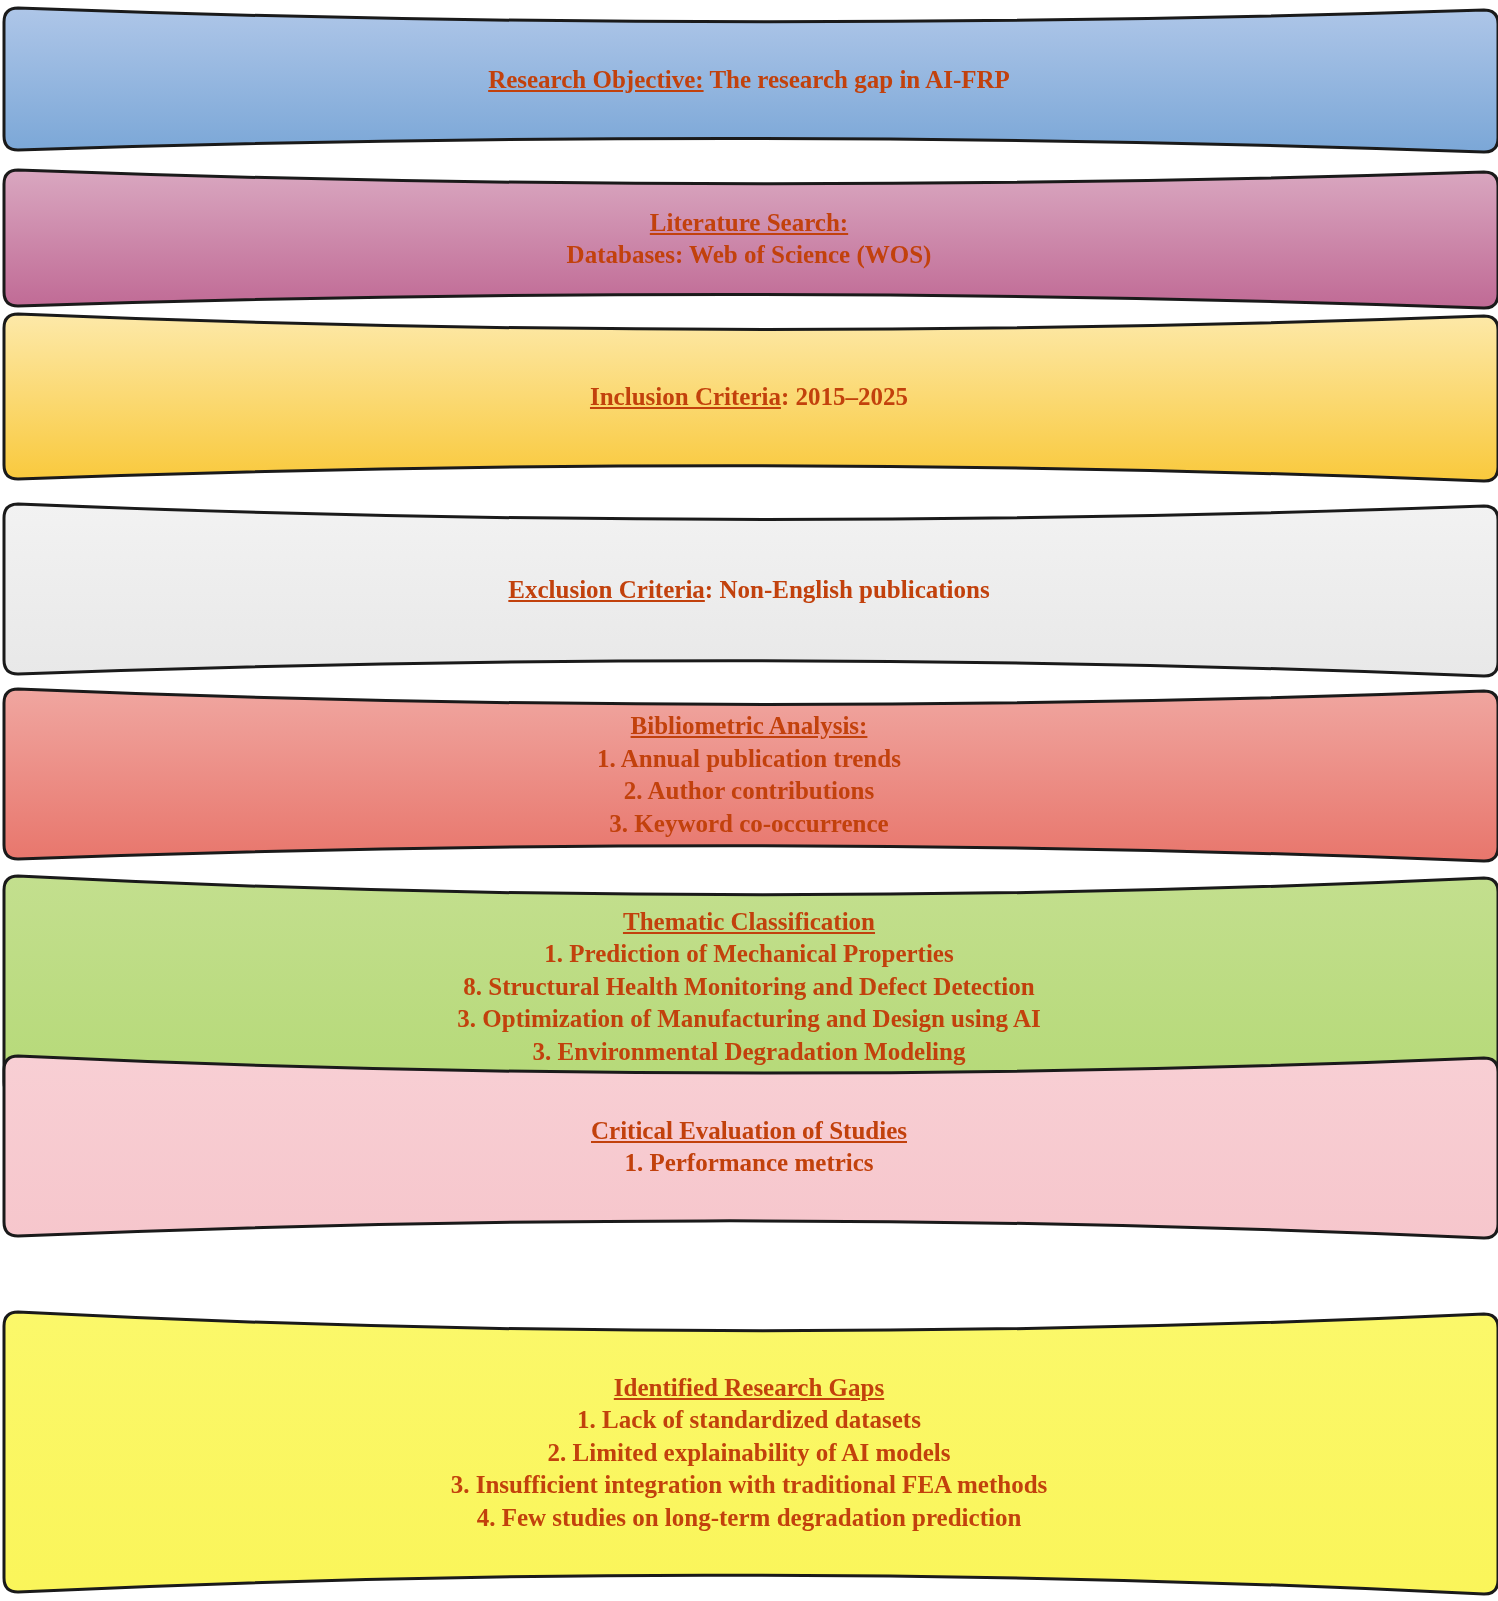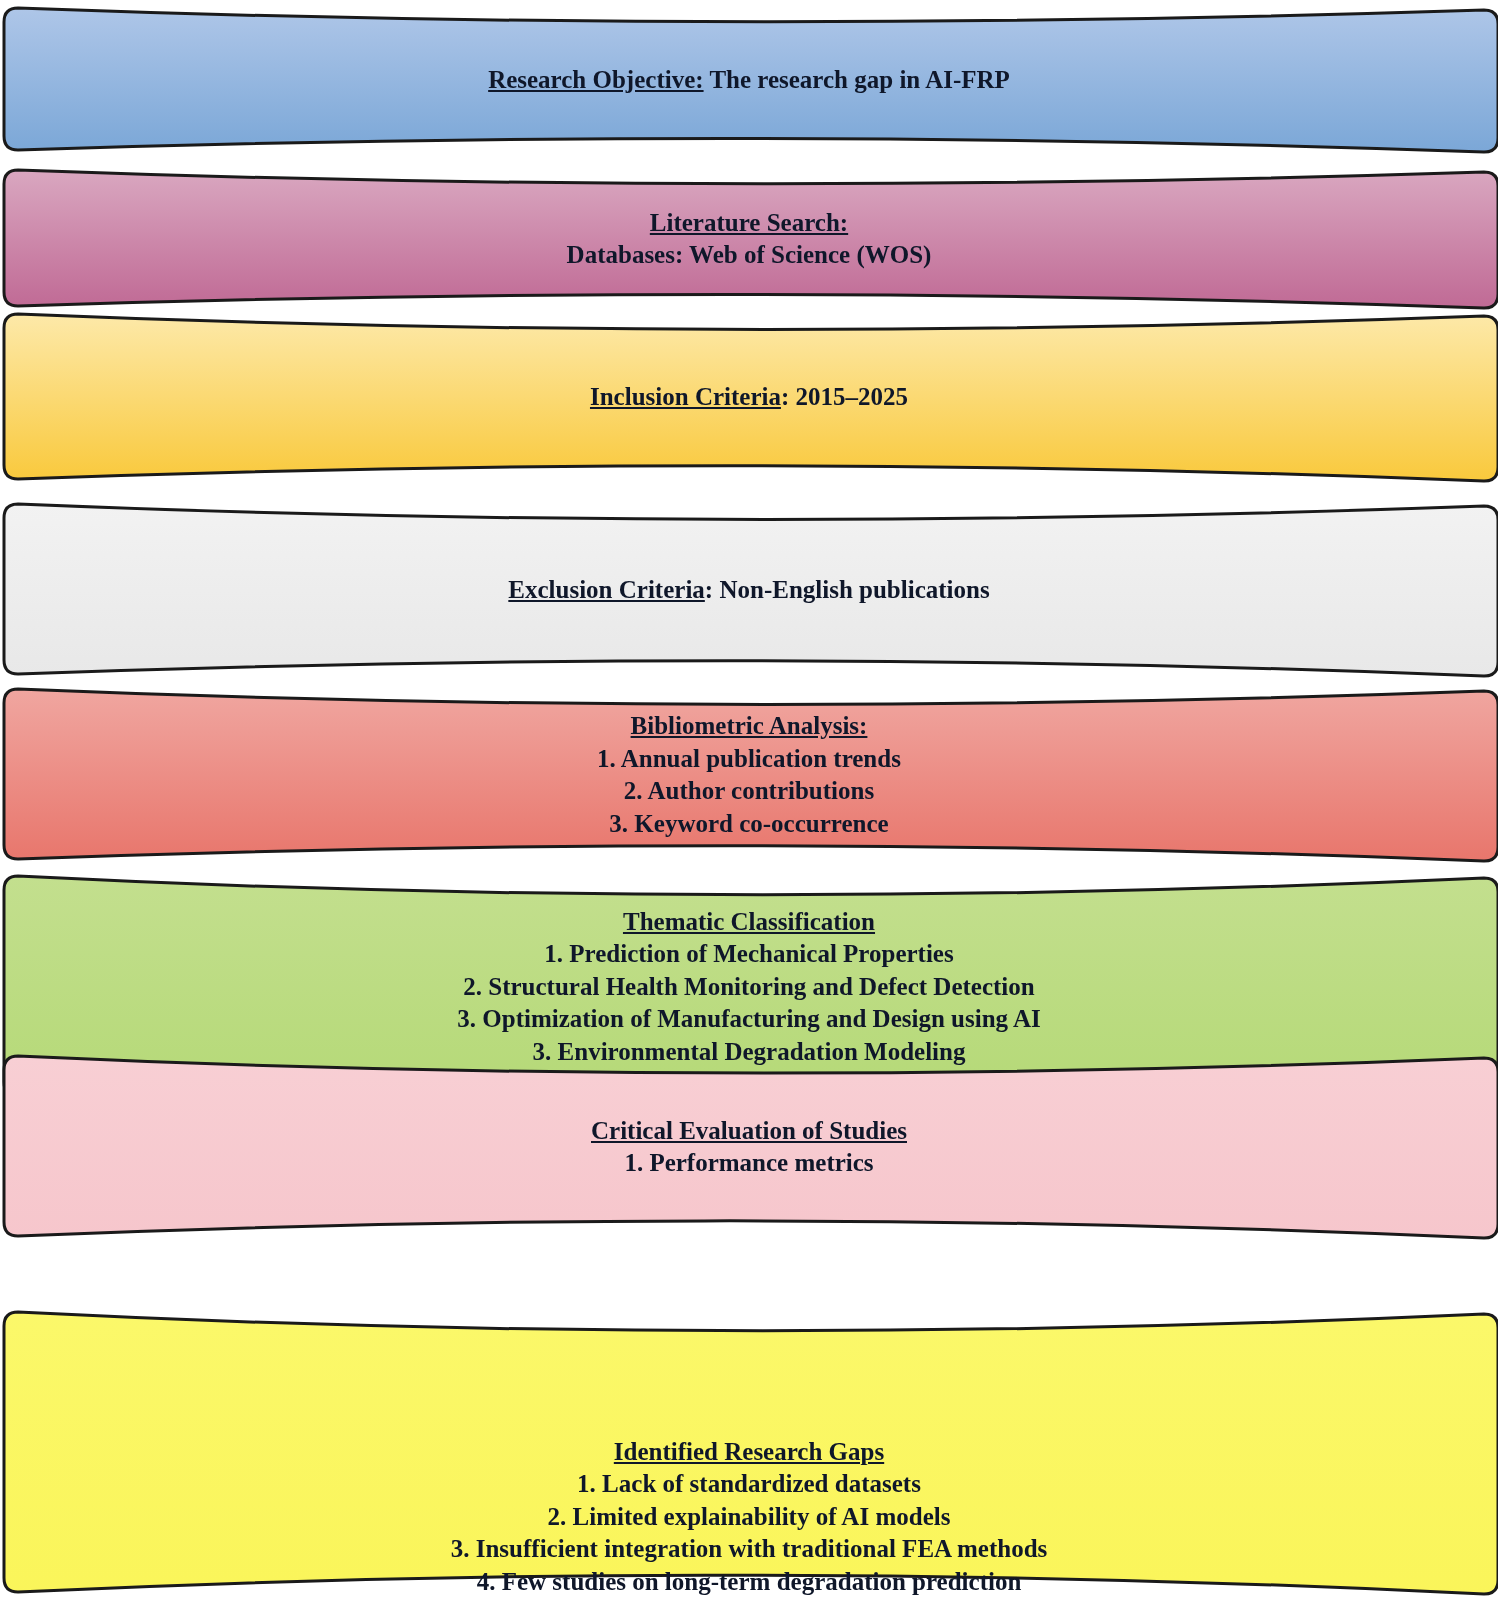--- a/index.html
+++ b/index.html
@@ -31,21 +31,21 @@
     left: 0;
     width: 100%;
     height: 100%;
     display: block;
   }
   .band-text {
     position: relative;
     z-index: 2;
     width: 100%;
     text-align: center;
-    color: #0f172a;
+    color: #c2410c;
     font-weight: bold;
     line-height: 1.30;
     font-size: 25px;
     padding: 0 0;
     box-sizing: border-box;
   }
   .band-text .hdr {
     text-decoration: underline;
   }
   .band-text .line {
@@ -140,41 +140,41 @@
           <linearGradient id="grad-5" x1="0" y1="0" x2="0" y2="1">
             <stop offset="0%" stop-color="#c3df8e"></stop>
             <stop offset="100%" stop-color="#b5d977"></stop>
           </linearGradient>
         </defs>
         <path d="M 4,18 Q 4,4 18,4 C 449.4,26 928.76,31.5 1484,6 Q 1498,6 1498,20 L 1498,212 Q 1498,226 1484,226 C 928.76,198.5 449.4,204 18,224 Q 4,224 4,210 Z" fill="url(#grad-5)" stroke="#1a1a1a" stroke-width="3" vector-effect="non-scaling-stroke"></path>
       </svg>
       <div class="band-text">
         <span class="line wrap"><span class="hdr">Thematic Classification</span></span>
         <span class="line">1. Prediction of Mechanical Properties</span>
-        <span class="line">2. Structural Health Monitoring and Defect Detection</span>
+        <span class="line">8. Structural Health Monitoring and Defect Detection</span>
         <span class="line">3. Optimization of Manufacturing and Design using AI</span>
         <span class="line">3. Environmental Degradation Modeling</span>
       </div>
     </div>
     <div class="band" style="top: 1052px; height: 190px;">
       <svg viewBox="0 0 1498 190" preserveAspectRatio="none">
         <defs>
           <linearGradient id="grad-6" x1="0" y1="0" x2="0" y2="1">
             <stop offset="0%" stop-color="#f8cfd4"></stop>
             <stop offset="100%" stop-color="#f6c6cc"></stop>
           </linearGradient>
         </defs>
         <path d="M 4,18 Q 4,4 18,4 C 449.4,24 928.76,29 1484,6 Q 1498,6 1498,20 L 1498,172 Q 1498,186 1484,186 C 928.76,161 449.4,166 18,184 Q 4,184 4,170 Z" fill="url(#grad-6)" stroke="#1a1a1a" stroke-width="3" vector-effect="non-scaling-stroke"></path>
       </svg>
       <div class="band-text">
         <span class="line wrap"><span class="hdr">Critical Evaluation of Studies</span></span>
         <span class="line">1. Performance metrics</span>
       </div>
     </div>
-    <div class="band" style="top: 1308px; height: 290px; align-items: flex-end;">
+    <div class="band" style="top: 1308px; height: 290px;">
       <svg viewBox="0 0 1498 290" preserveAspectRatio="none">
         <defs>
           <linearGradient id="grad-7" x1="0" y1="0" x2="0" y2="1">
             <stop offset="0%" stop-color="#fbf86a"></stop>
             <stop offset="100%" stop-color="#faf55a"></stop>
           </linearGradient>
         </defs>
         <path d="M 4,18 Q 4,4 18,4 C 449.4,26 928.76,31.5 1484,6 Q 1498,6 1498,20 L 1498,272 Q 1498,286 1484,286 C 928.76,258.5 449.4,264 18,284 Q 4,284 4,270 Z" fill="url(#grad-7)" stroke="#1a1a1a" stroke-width="3" vector-effect="non-scaling-stroke"></path>
       </svg>
       <div class="band-text">

